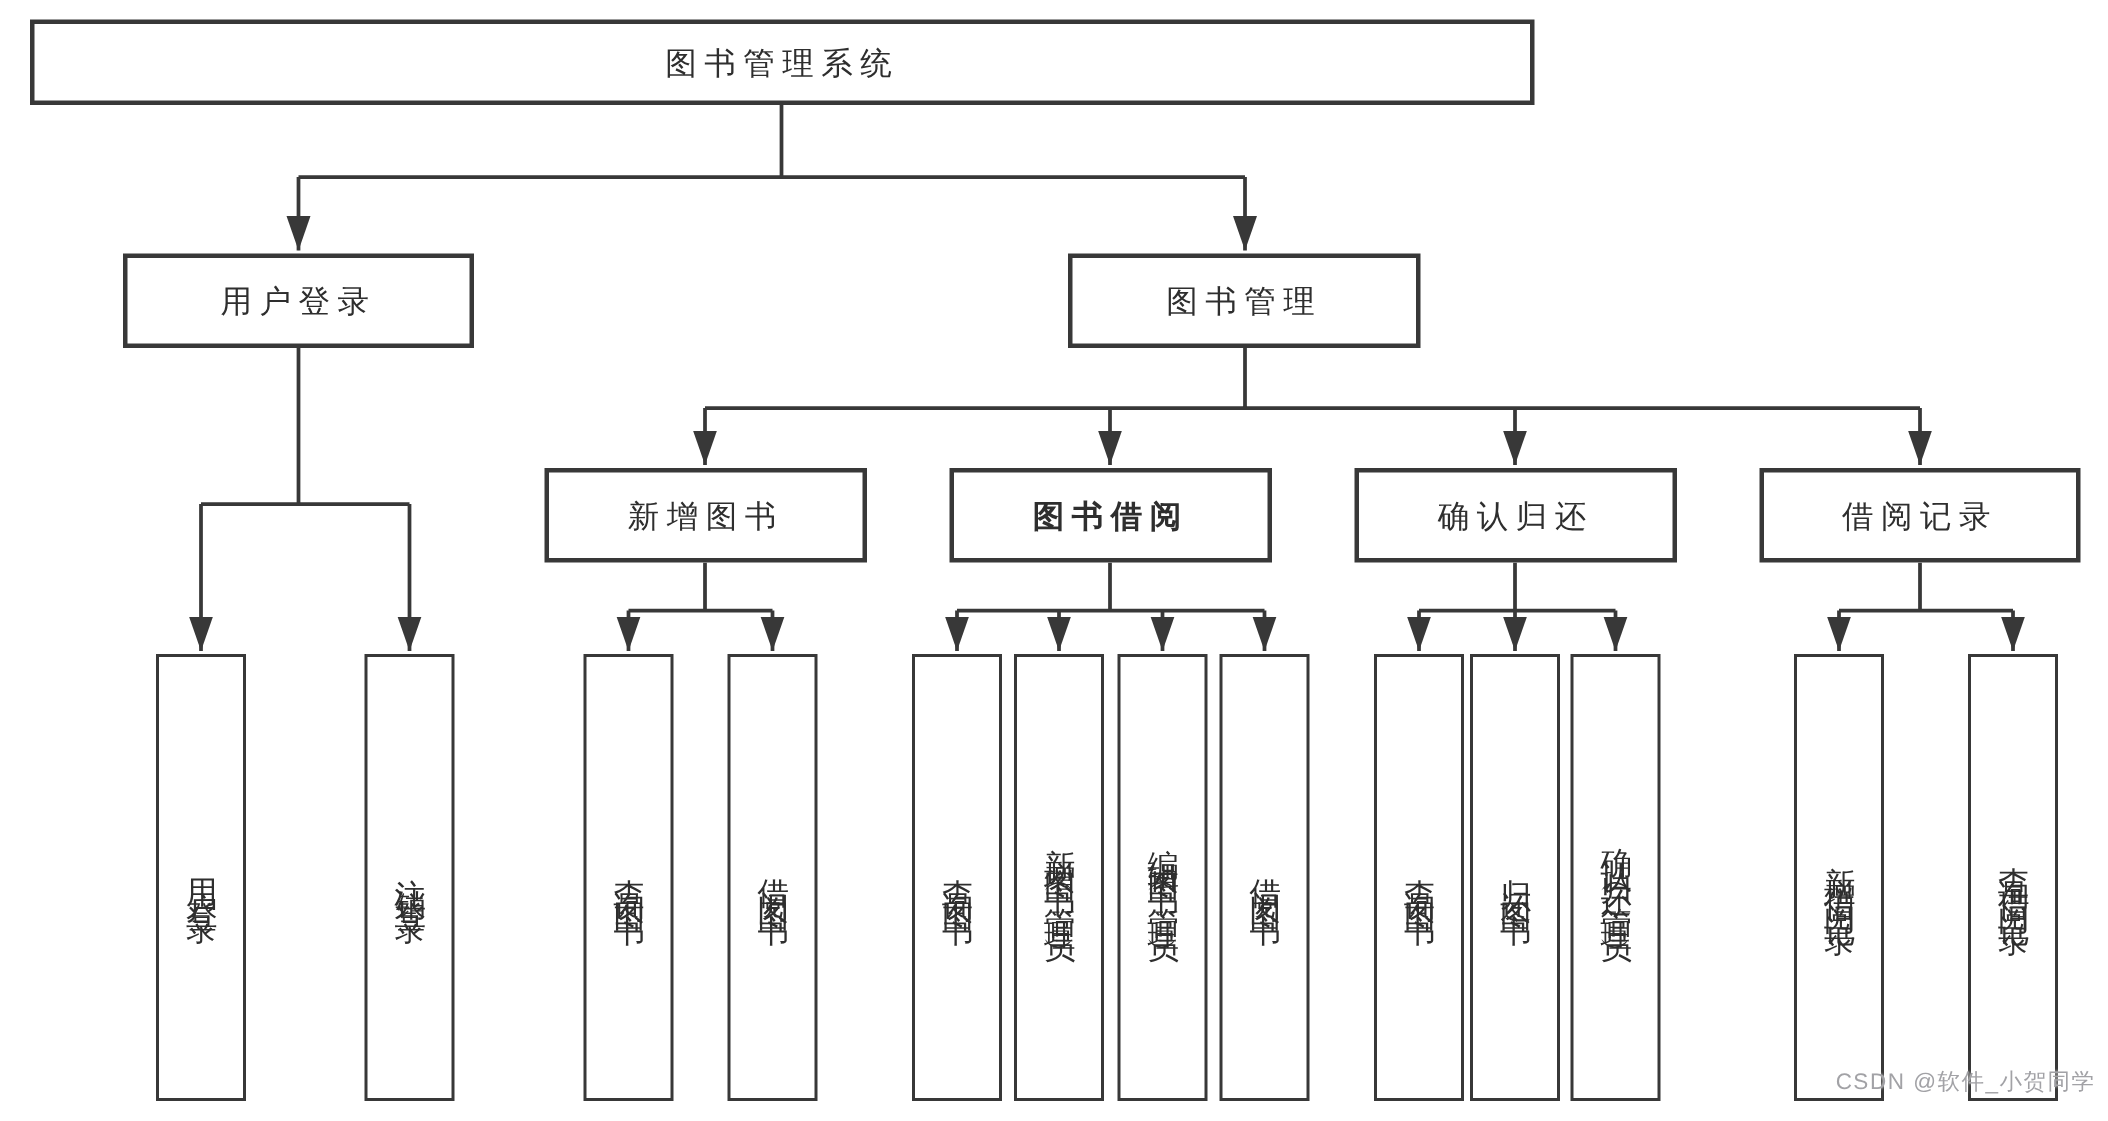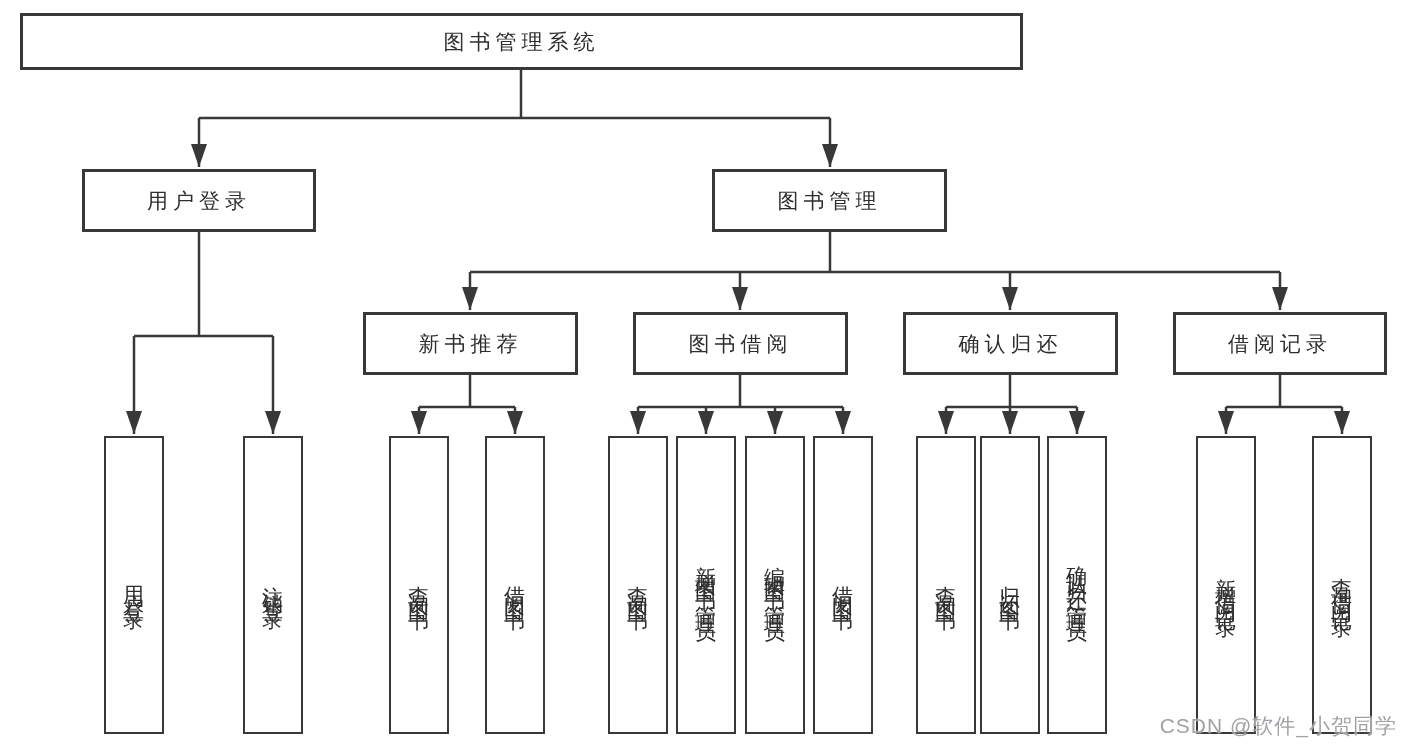--- a/index.html
+++ b/index.html
@@ -43,21 +43,21 @@
   .leaf span{
     writing-mode:vertical-rl;
     text-orientation:mixed;
     font-size:21px;letter-spacing:8px;
     line-height:1;
     white-space:nowrap;
   }
   .watermark{
     position:absolute;
     right:8px;top:712px;
-    font-size:21px;letter-spacing:1px;
+    font-size:15px;letter-spacing:1px;
     color:var(--watermark);
     z-index:5;
     text-shadow:0 0 2px #ffffff;
   }
 </style>
 </head>
 <body>
 
 <div class="canvas">
 
@@ -102,22 +102,22 @@
 
     <path marker-end="url(#arw)" d="M1226,407 V434"></path>
     <path marker-end="url(#arw)" d="M1342,407 V434"></path>
   </svg>
 
   <div class="node" style="left:20px;top:13px;width:1003px;height:57px;">图书管理系统</div>
 
   <div class="node" style="left:82px;top:169px;width:234px;height:63px;">用户登录</div>
   <div class="node" style="left:712px;top:169px;width:235px;height:63px;text-align:center;">图书管理</div>
 
-  <div class="node" style="left:363px;top:312px;width:215px;height:63px;">新书推荐</div>
-  <div class="node" style="left:633px;top:312px;width:215px;height:63px;">图书借阅</div>
+  <div class="node" style="left:363px;top:312px;width:215px;height:63px;">新增图书</div>
+  <div class="node" style="left:633px;top:312px;width:215px;height:63px;font-weight:bold;">图书借阅</div>
   <div class="node" style="left:903px;top:312px;width:215px;height:63px;">确认归还</div>
   <div class="node" style="left:1173px;top:312px;width:214px;height:63px;">借阅记录</div>
 
   <div class="leaf" style="left:104px;">
     <span>用户登录</span>
     </div>
   <div class="leaf" style="left:243px;">
     <span>注销登录</span>
     </div>
 

